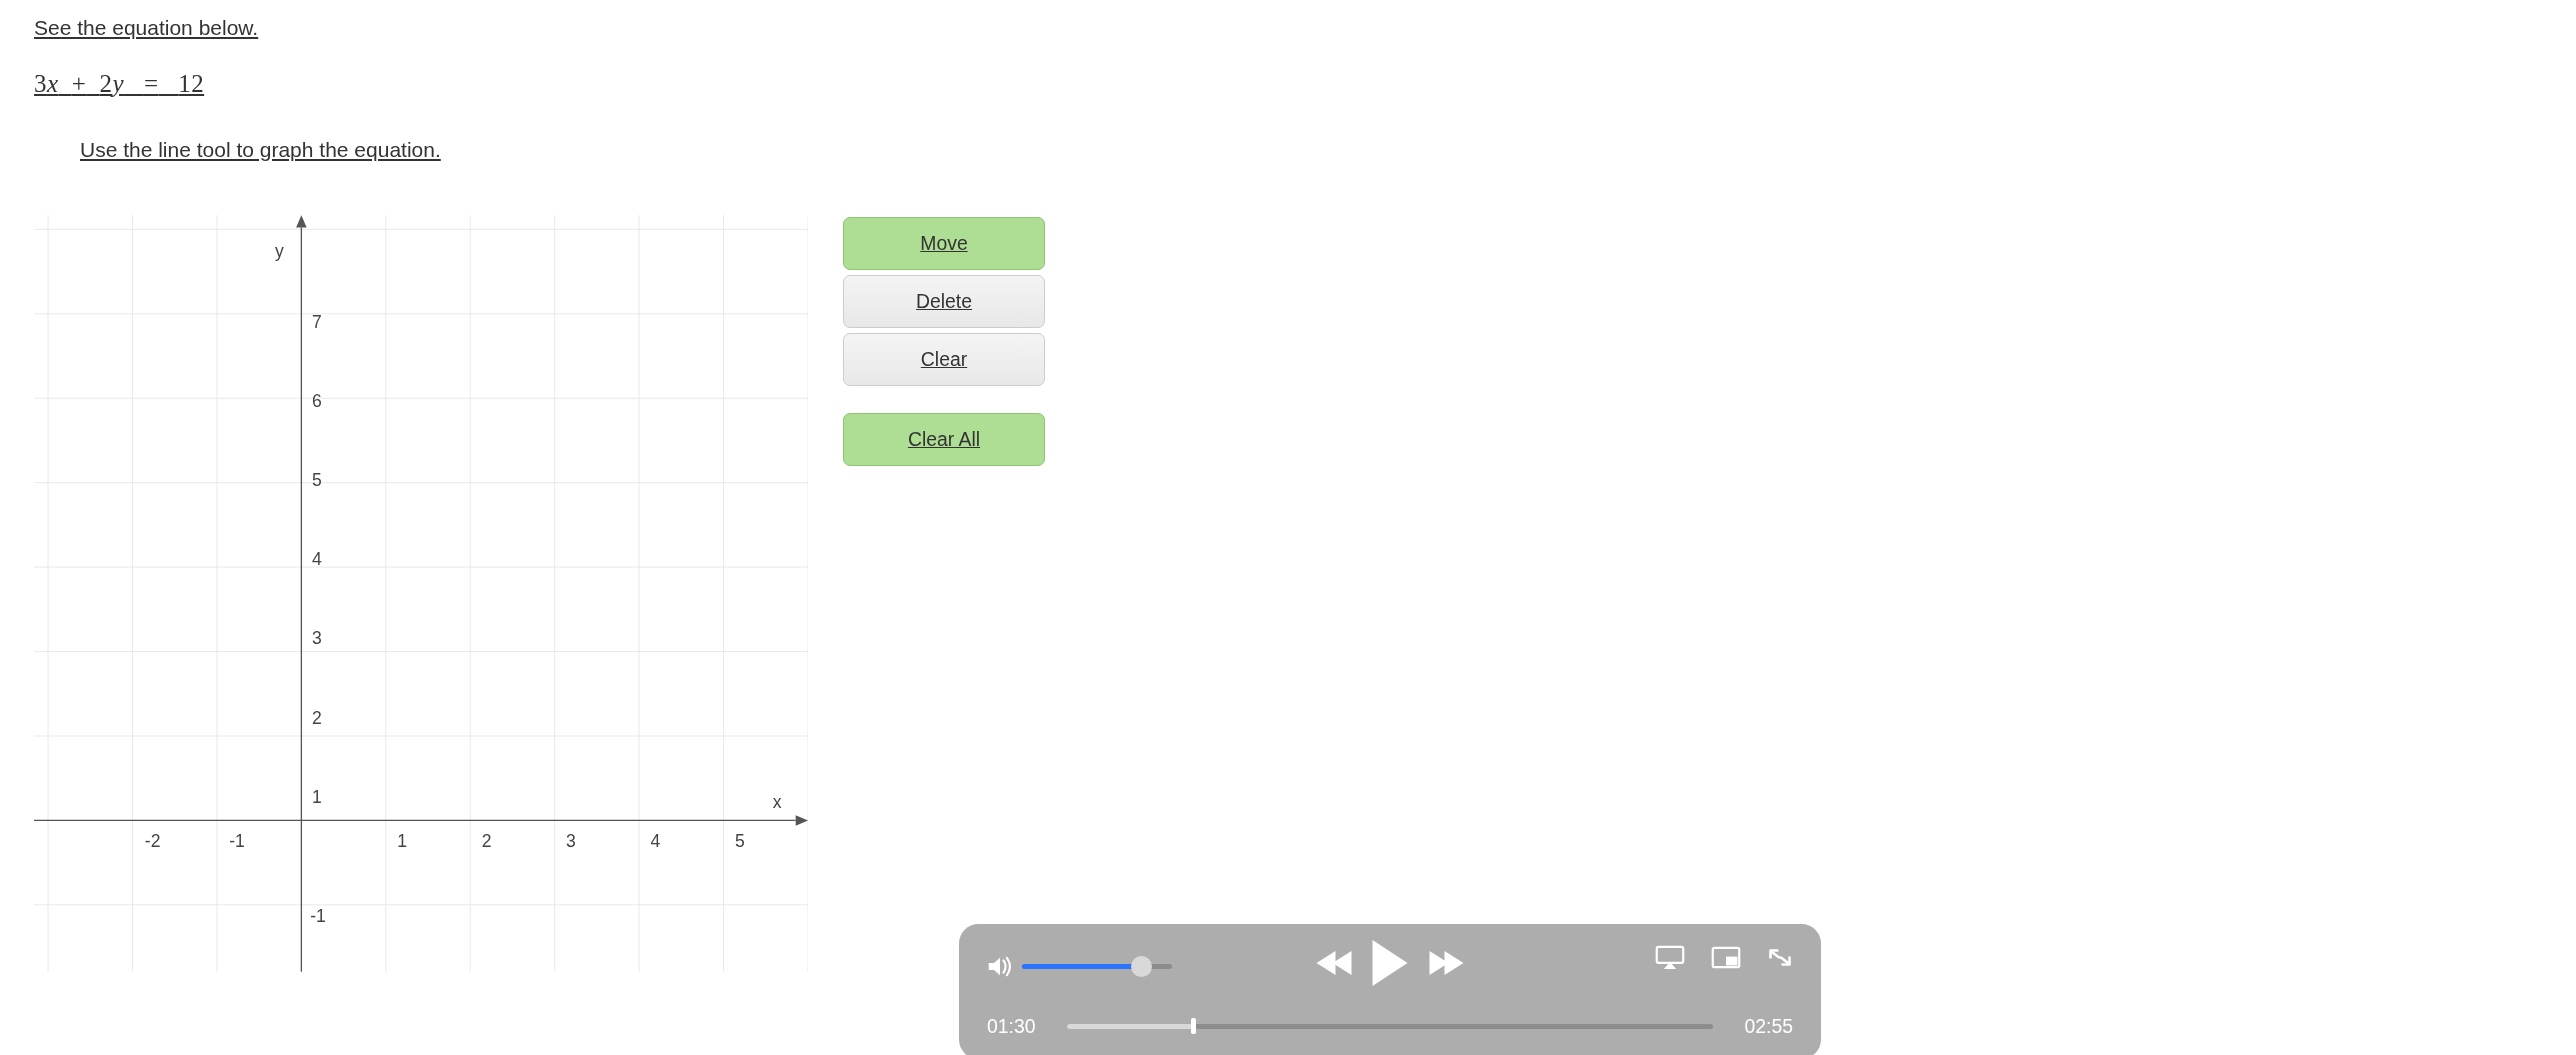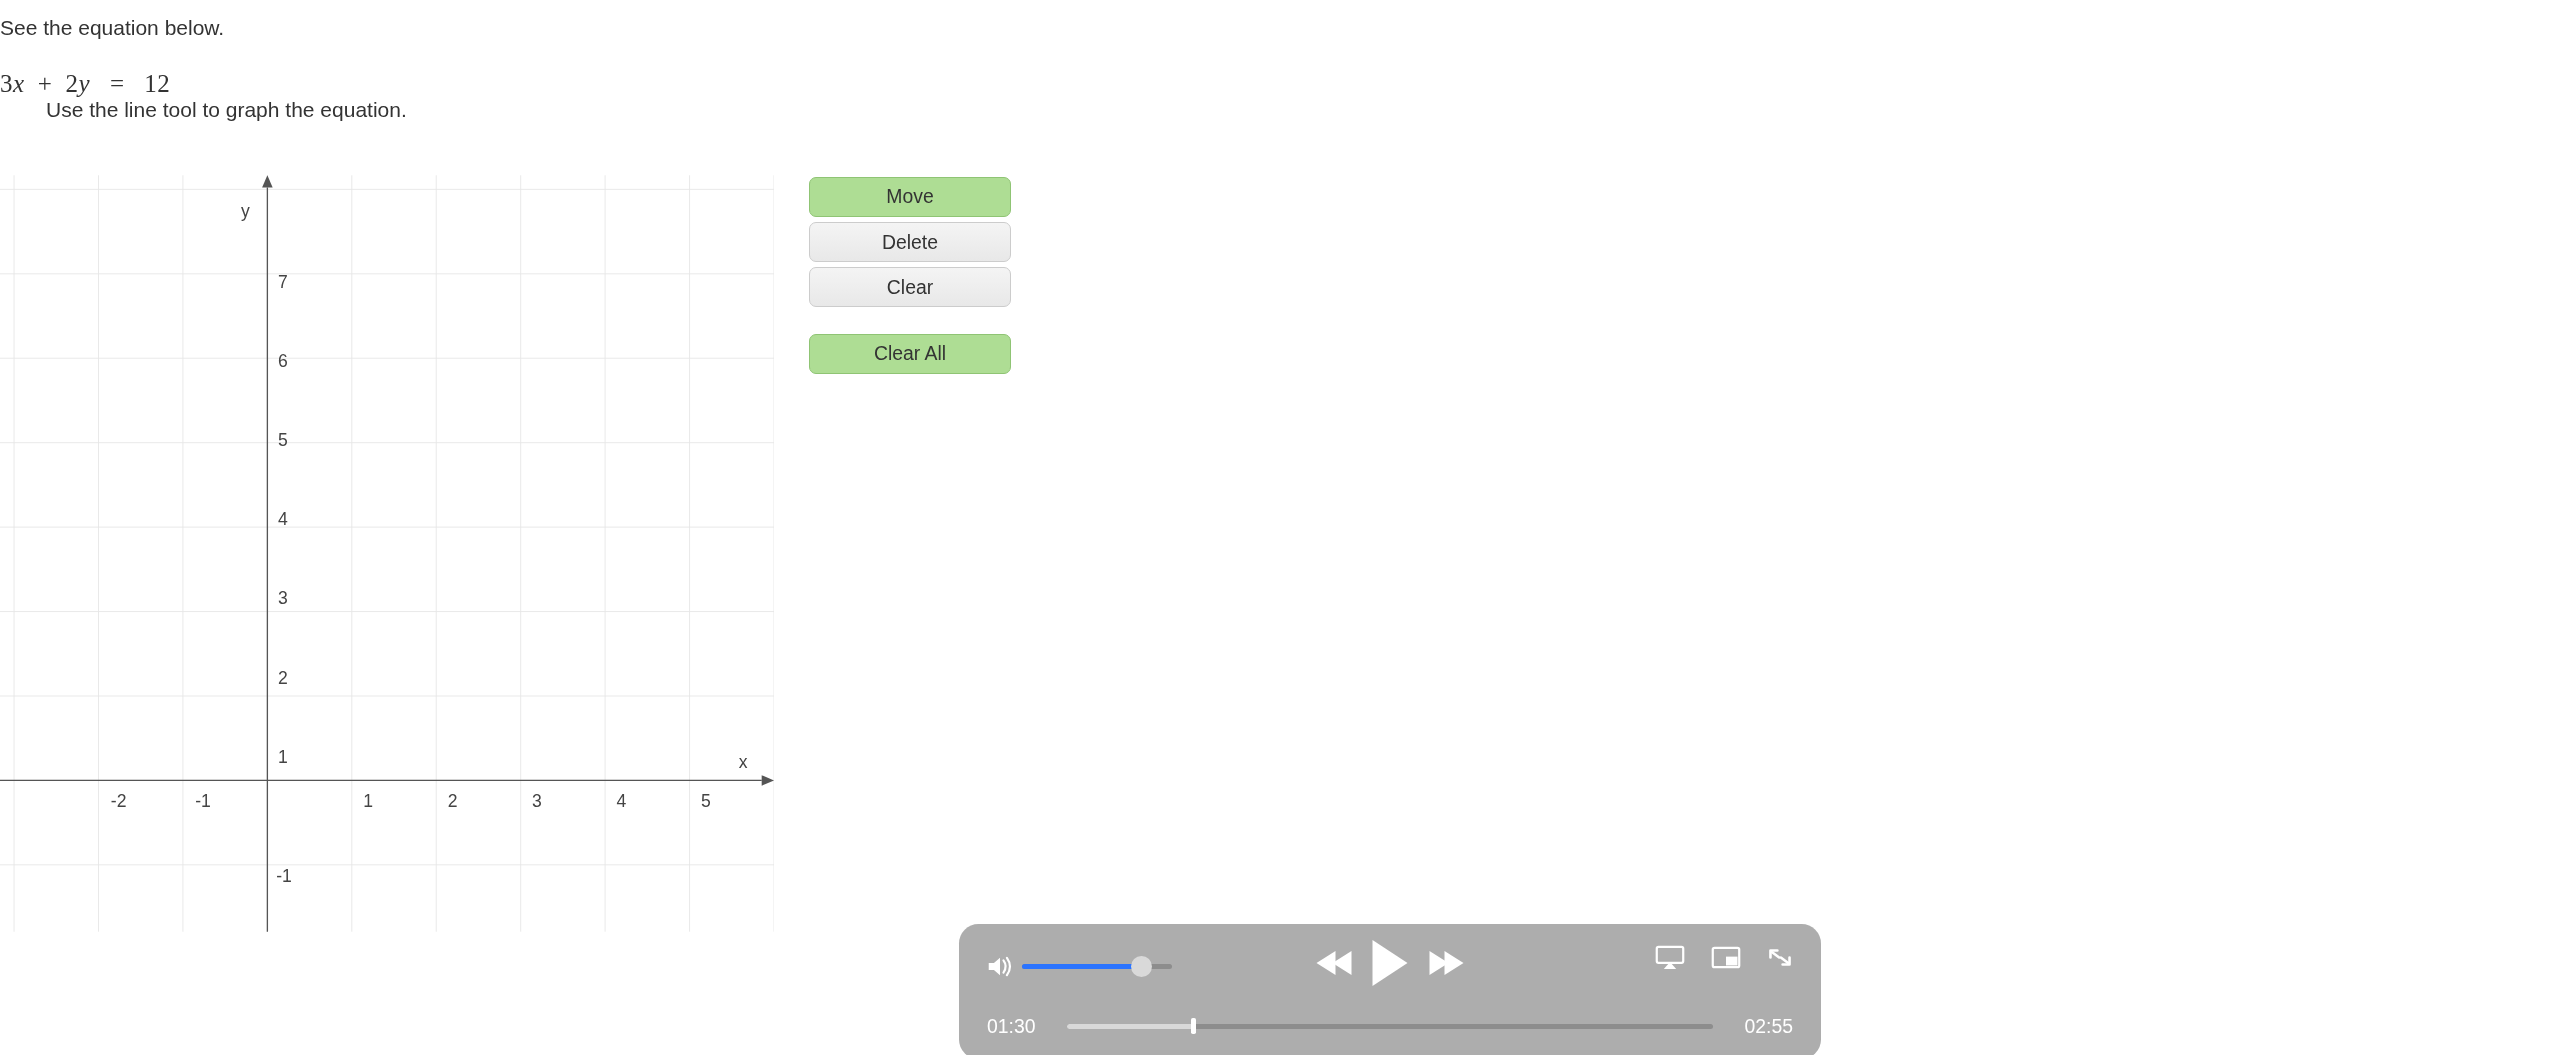--- a/index.html
+++ b/index.html
@@ -6,32 +6,34 @@
   body {
     font-family: Arial, Helvetica, sans-serif;
     background: #fff;
     width: 2576px;
     height: 1056px;
     position: relative;
     color: #333;
   }
   .content {
     position: absolute;
-    left: 0;
+    left: 34px;
     top: 16px;
+    text-decoration: underline;
   }
   .intro-text {
     font-size: 21px;
     color: #333;
     margin-bottom: 30px;
   }
   .equation {
     font-family: "Times New Roman", Times, serif;
     font-size: 25px;
     color: #333;
+    margin-bottom: 40px;
     letter-spacing: 0.4px;
   }
   .equation .var { font-style: italic; }
   .instruction {
     font-size: 21px;
     color: #333;
     margin-bottom: 53px;
     margin-left: 46px;
   }
   .workspace {
@@ -61,21 +63,21 @@
   }
   
   .tools {
     display: flex;
     flex-direction: column;
     gap: 5.3px;
     margin-top: 1.8px;
   }
   .tool-btn {
     width: 202px;
-    height: 40px;
+    height: 53px;
     border-radius: 7px;
     font-size: 19.4px;
     color: #333;
     display: flex;
     align-items: center;
     justify-content: center;
     cursor: pointer;
     border: 0.9px solid #bbb;
   }
   .tool-btn.green {

